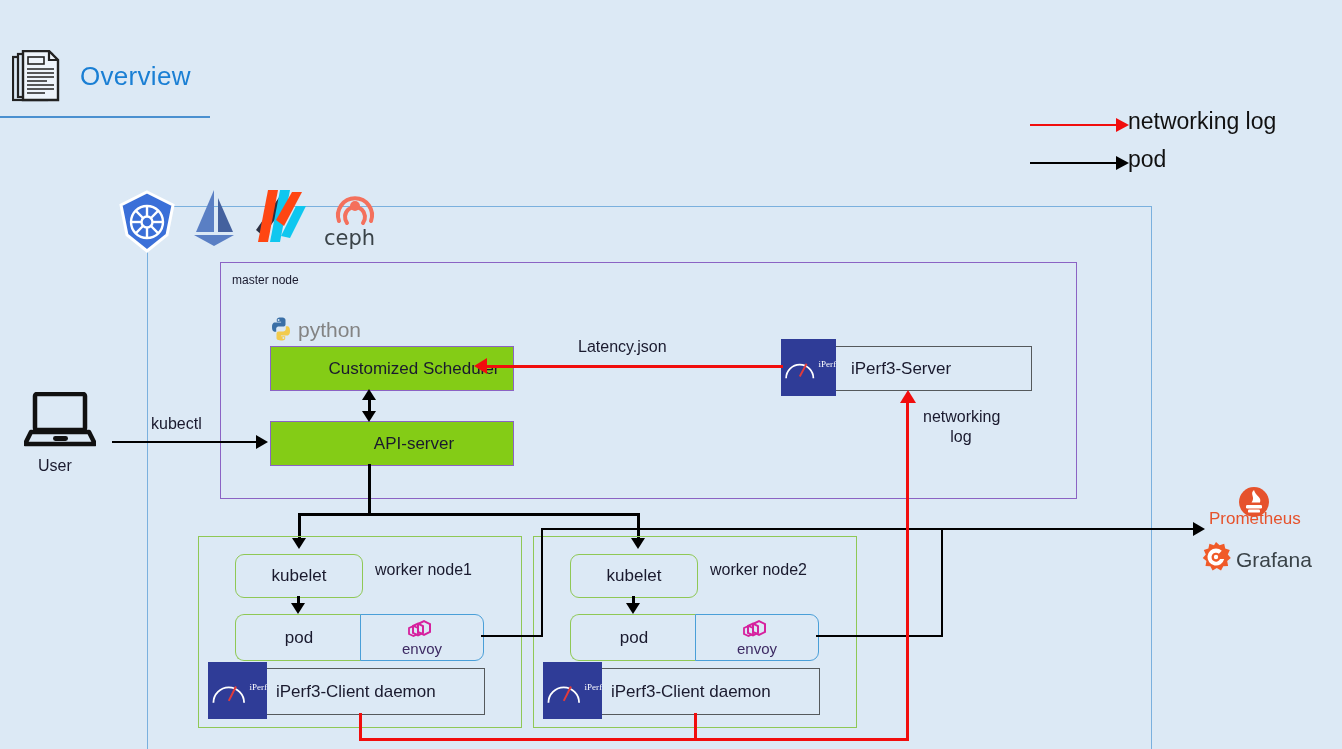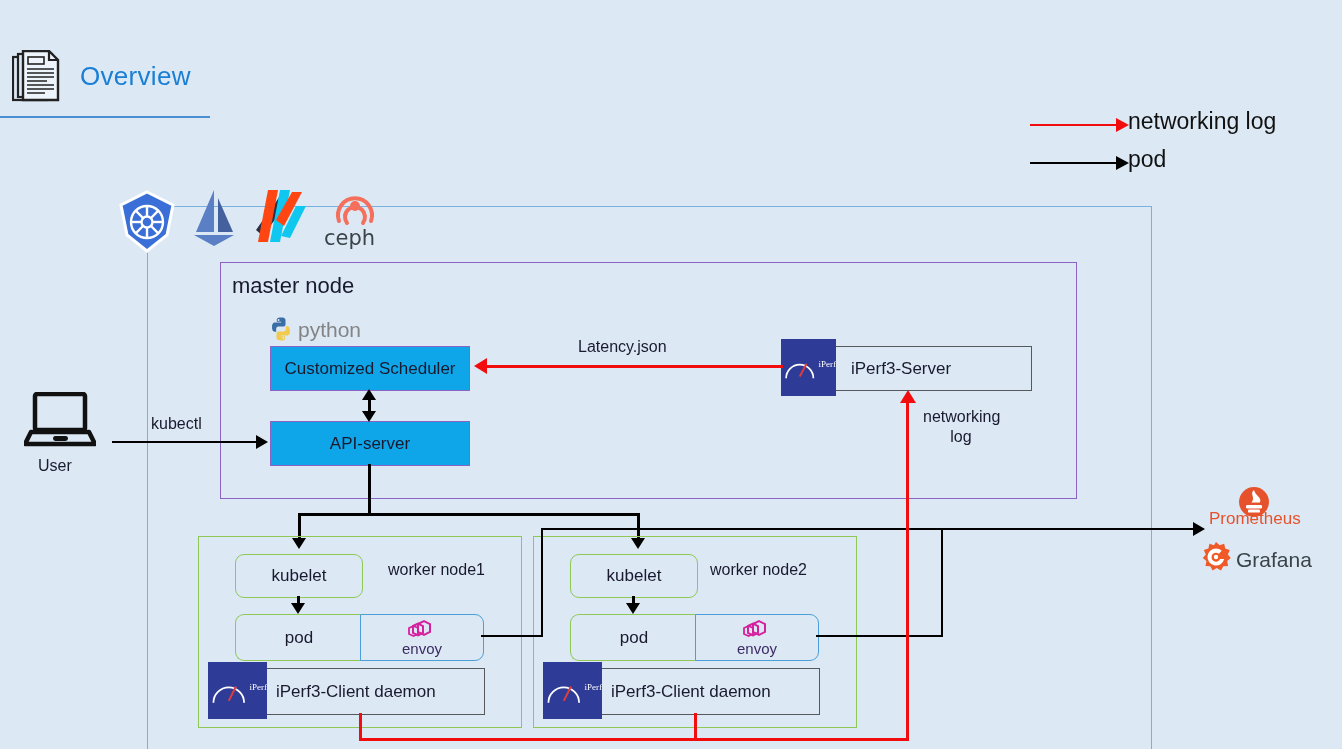--- a/index.html
+++ b/index.html
@@ -38,35 +38,35 @@
 
   
   #cluster-box{
     left:147px;top:178px;width:1003px;height:563px;
     border:1.5px solid #7ab0de;background:transparent;
   }
   #master-node-box{
     left:220px;top:234px;width:855px;height:235px;
     border:1.5px solid #8b63c4;
   }
-  #master-node-label{left:232px;top:245px;font-size:22px;color:#1a1a2e;}
+  #master-node-label{left:232px;top:245px;font-size:12px;color:#1a1a2e;}
 
   .worker-box{
     border:1.5px solid #8fc855;
   }
   #worker1-box{left:198px;top:508px;width:322px;height:190px;}
   #worker2-box{left:533px;top:508px;width:322px;height:190px;}
-  #worker1-label{left:388px;top:533px;font-size:16px;color:#1a1a2e;text-align:center;}
+  #worker1-label{left:375px;top:533px;font-size:16px;color:#1a1a2e;text-align:center;}
   #worker2-label{left:710px;top:533px;font-size:16px;color:#1a1a2e;}
 
   
   .pbox{
-    border:1.5px solid #8b63c4;background:#0ea5e9;
+    border:1.5px solid #8b63c4;background:#84cc16;
     display:flex;align-items:center;justify-content:center;
-    font-size:17px;color:#1a1a2e;
+    font-size:17px;color:#1a1a2e;padding-left:44px;
   }
   #customized-scheduler{left:270px;top:318px;width:198px;height:43px;}
   #api-server{left:270px;top:393px;width:198px;height:43px;}
 
   
   .gbox{
     border:1.5px solid #8fc855;border-radius:9px;background:#dce9f5;
     display:flex;align-items:center;justify-content:center;
     font-size:17px;color:#1a1a2e;
   }

